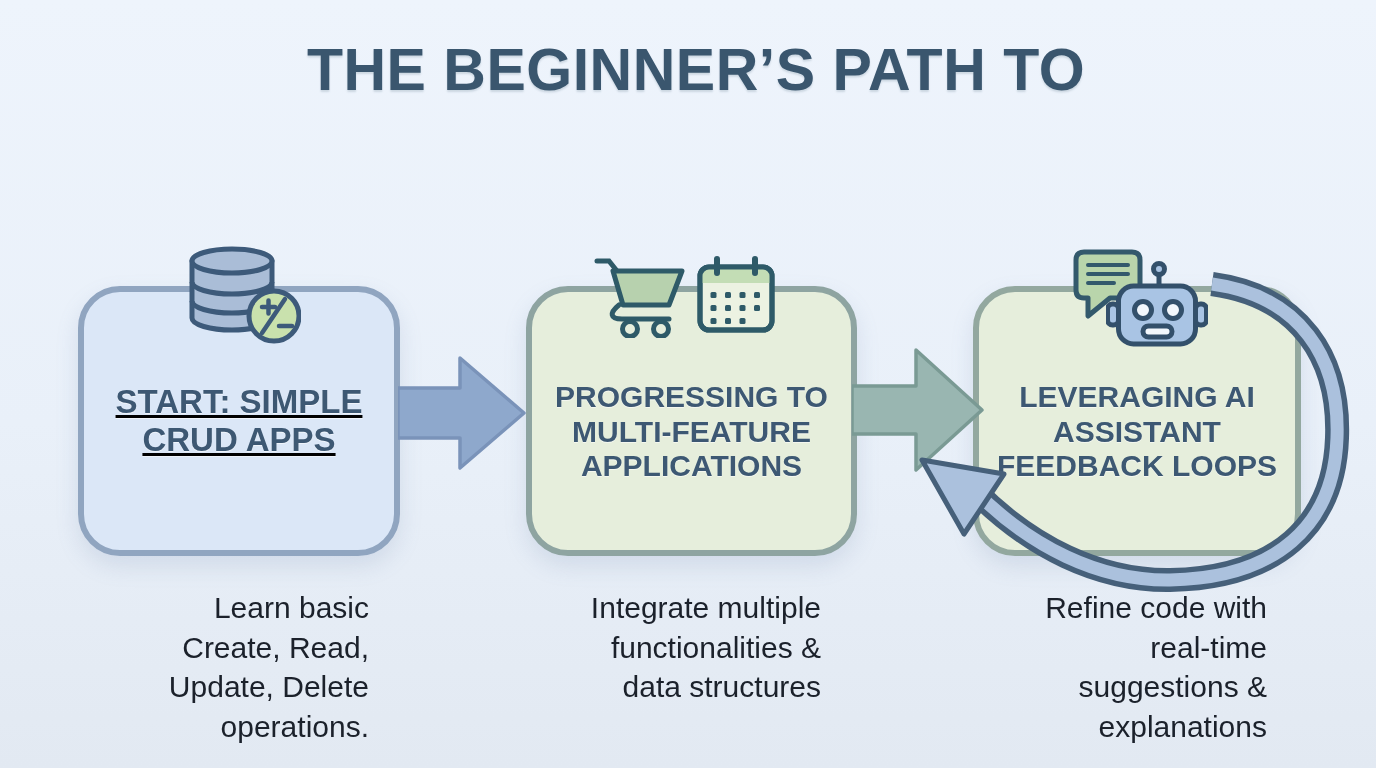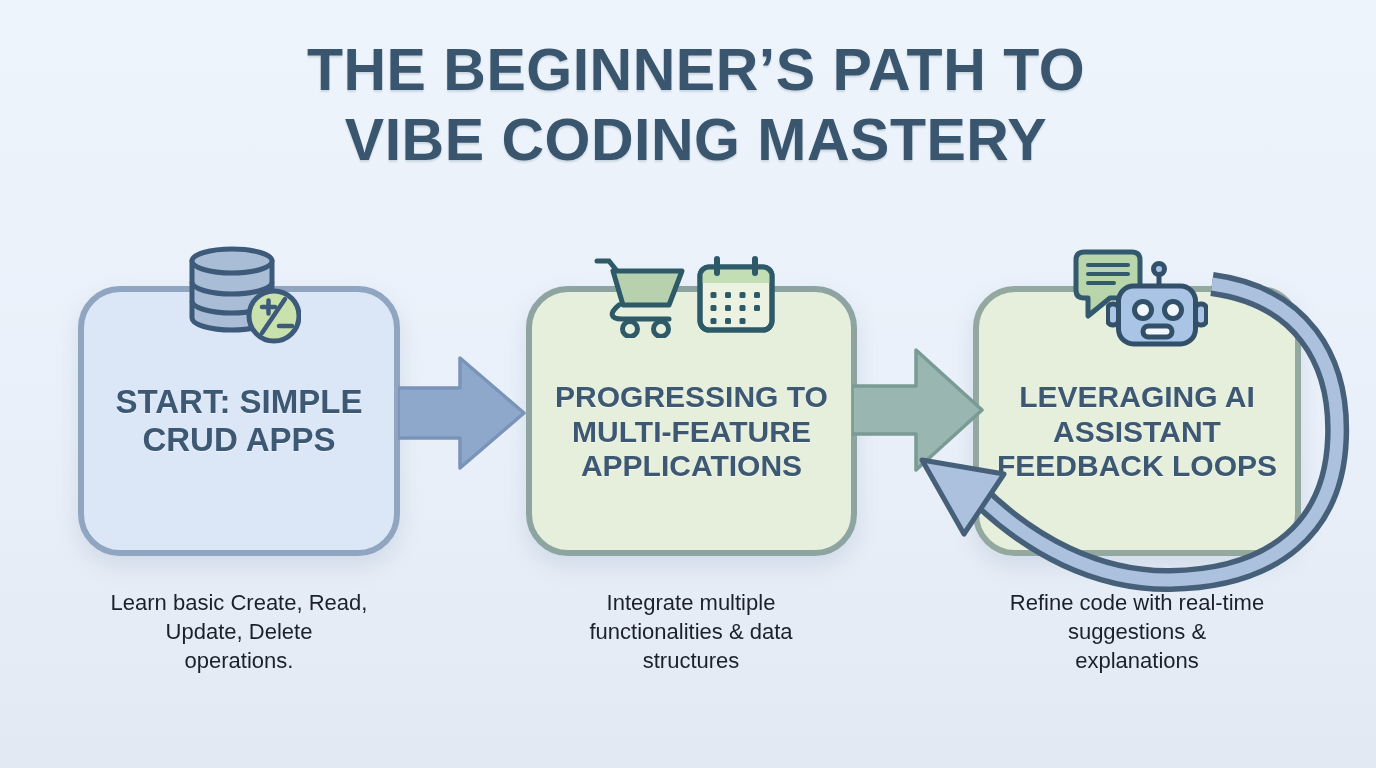--- a/index.html
+++ b/index.html
@@ -14,34 +14,34 @@
     color:var(--title-color,#3a566e);letter-spacing:0.5px;
     text-shadow:0 2px 2px rgba(58,86,110,0.18);
     margin:0;
   }
   .step-box{
     position:absolute;top:286px;height:270px;border-radius:42px;
     border:6px solid;box-sizing:border-box;
     display:flex;align-items:center;justify-content:center;
     box-shadow:0 10px 22px rgba(110,135,170,0.18);
   }
-  .box-crud{left:78px;width:322px;background:var(--box1-fill,#dbe7f7);border-color:var(--box1-border,#90a5c0);}
+  .box-crud{left:78px;width:322px;background:var(--box1-fill,#dbe7f7);border-color:var(--box1-border,#90a5c0);text-decoration:underline;}
   .box-multi{left:526px;width:331px;background:var(--box2-fill,#e6eedc);border-color:var(--box2-border,#8ea4a1);padding-top:22px;}
   .box-ai{left:973px;width:328px;background:var(--box3-fill,#e6eedc);border-color:var(--box3-border,#93a89f);padding-top:22px;}
   .step-heading{
     margin:0;text-align:center;font-weight:bold;
     color:var(--heading-color,#3d5873);line-height:1.16;
     text-shadow:0 1px 0 rgba(255,255,255,0.55);
     padding:0 12px;
   }
   .box-crud .step-heading{font-size:33px;}
   .box-multi .step-heading,.box-ai .step-heading{font-size:30px;}
   .step-desc{
     position:absolute;top:588px;width:260px;margin:0;
-    text-align:center;font-size:22px;line-height:1.32;
+    text-align:right;font-size:30px;line-height:1.32;
     color:var(--desc-color,#1b212b);
   }
   .desc-crud{left:109px;}
   .desc-multi{left:561px;}
   .desc-ai{left:1007px;}
   .icon-svg,.arrow-svg{position:absolute;}
   
   .db-body{fill:var(--icon-blue-fill,#aabdd7);stroke:var(--icon-blue-stroke,#3d5a7a);stroke-width:5;stroke-linejoin:round;}
   .db-line{fill:none;stroke:var(--icon-blue-stroke,#3d5a7a);stroke-width:5;}
   .badge{fill:var(--badge-fill,#c9e1ad);stroke:var(--icon-blue-stroke,#3d5a7a);stroke-width:5;}
@@ -62,21 +62,21 @@
   .arrow2{fill:var(--arrow2-fill,#99b6b1);stroke:var(--arrow2-stroke,#7a9a94);stroke-width:3.5;stroke-linejoin:round;}
   .loop-under{fill:none;stroke:var(--loop-stroke,#46607a);stroke-width:24;stroke-linecap:butt;}
   .loop-over{fill:none;stroke:var(--loop-fill,#abc1dd);stroke-width:13;stroke-linecap:butt;}
   .loop-head{fill:var(--loop-fill,#abc1dd);stroke:var(--loop-stroke,#46607a);stroke-width:5;stroke-linejoin:round;}
 </style>
 </head>
 <body>
 
 <div class="canvas">
 
-  <h1 class="title"><span>THE BEGINNER’S PATH TO</span><br><span>VIBE CODING MASTERY</span></h1>
+  <h1 class="title"><span>THE BEGINNER’S PATH TO</span><br></h1>
 
   <div class="step-box box-crud">
     <h2 class="step-heading">START: SIMPLE CRUD APPS</h2>
   </div>
 
   <div class="step-box box-ai">
     <h2 class="step-heading">LEVERAGING AI ASSISTANT FEEDBACK LOOPS</h2>
   </div>
 
   <div class="step-box box-multi">

